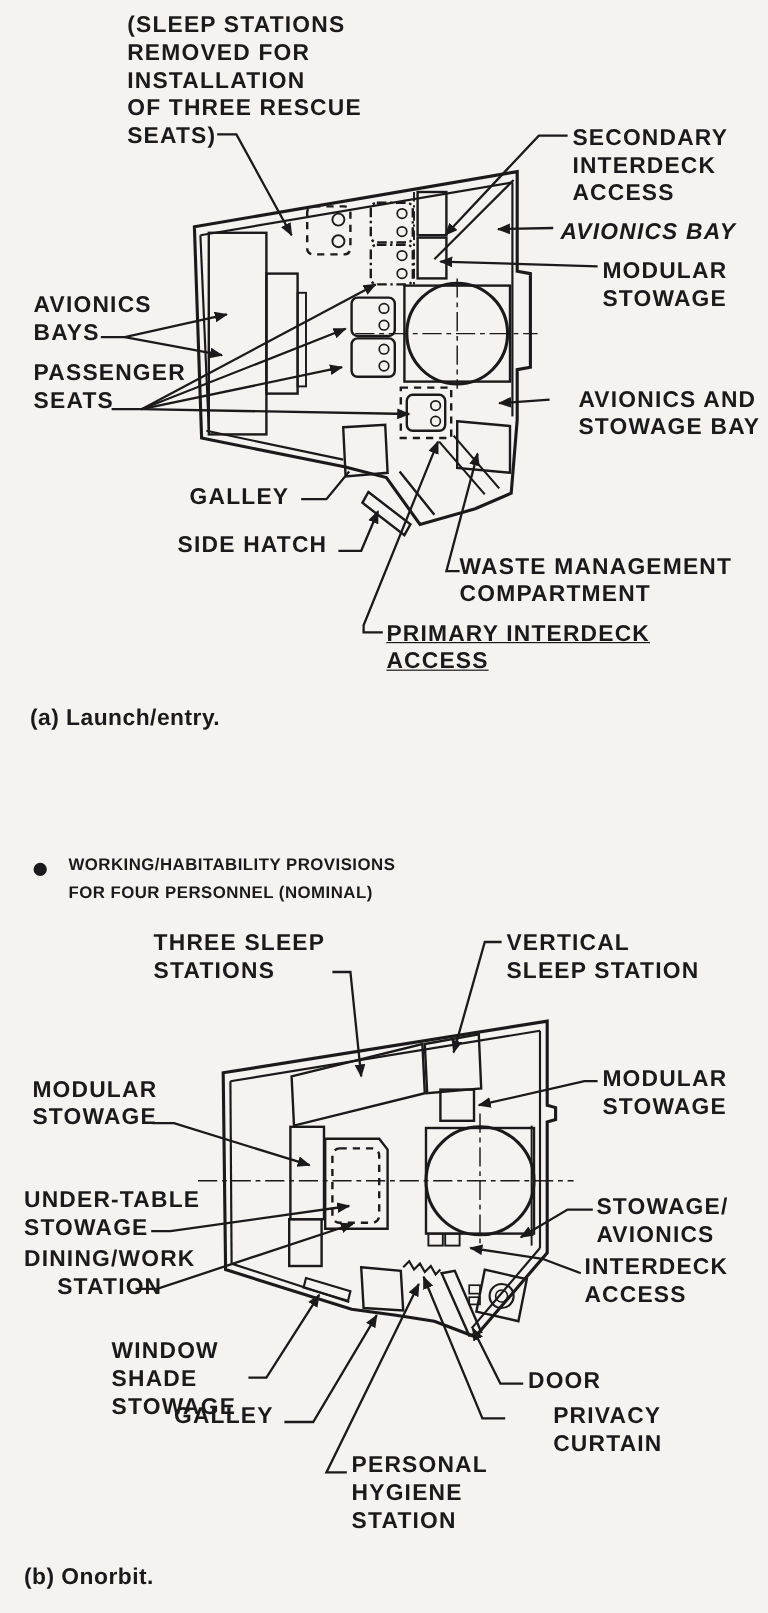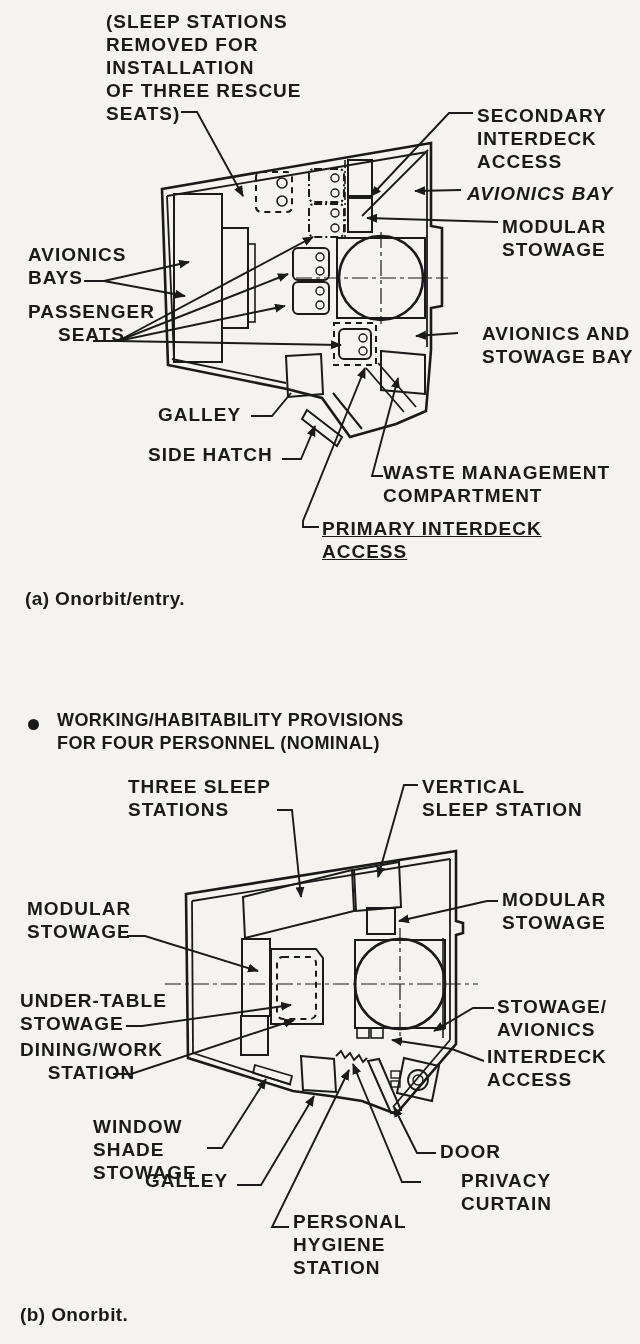--- a/index.html
+++ b/index.html
@@ -21,21 +21,21 @@
   .caption{
     position:absolute;
     font-weight:700;
     font-size:19px;
     letter-spacing:.4px;
     white-space:pre;
   }
   .hdr{
     position:absolute;
     font-weight:700;
-    font-size:18px;
+    font-size:14px;
     line-height:23px;
     letter-spacing:.4px;
     white-space:pre-line;
   }
   .bullet{
     position:absolute;
     width:11px;height:11px;border-radius:50%;
     background:#1a1a1a;
   }
   svg{position:absolute;left:0;top:0;}
@@ -224,31 +224,31 @@
 OF THREE RESCUE
 SEATS)</div>
 <div class="lbl" style="left:477px;top:104px;">SECONDARY
 INTERDECK
 ACCESS</div>
 <div class="lbl" style="left:467px;top:182px;font-style:italic;">AVIONICS BAY</div>
 <div class="lbl" style="left:502px;top:215px;">MODULAR
 STOWAGE</div>
 <div class="lbl" style="left:28px;top:243px;">AVIONICS
 BAYS</div>
-<div class="lbl" style="left:28px;top:300px;text-align:center;">PASSENGER
+<div class="lbl" style="left:28px;top:300px;">PASSENGER
 SEATS</div>
 <div class="lbl" style="left:482px;top:322px;">AVIONICS AND
 STOWAGE BAY</div>
 <div class="lbl" style="left:158px;top:403px;">GALLEY</div>
 <div class="lbl" style="left:148px;top:443px;">SIDE HATCH</div>
 <div class="lbl" style="left:383px;top:461px;">WASTE MANAGEMENT
 COMPARTMENT</div>
 <div class="lbl" style="left:322px;top:517px;text-decoration:underline;">PRIMARY INTERDECK
 ACCESS</div>
-<div class="caption" style="left:25px;top:588px;">(a) Onorbit/entry.</div>
+<div class="caption" style="left:25px;top:588px;">(a) Launch/entry.</div>
 
 <div class="bullet" style="left:28px;top:719px;"></div>
 <div class="hdr" style="left:57px;top:709px;">WORKING/HABITABILITY PROVISIONS
 FOR FOUR PERSONNEL (NOMINAL)</div>
 
 <div class="lbl" style="left:128px;top:775px;">THREE SLEEP
 STATIONS</div>
 <div class="lbl" style="left:422px;top:775px;">VERTICAL
 SLEEP STATION</div>
 <div class="lbl" style="left:27px;top:897px;">MODULAR

